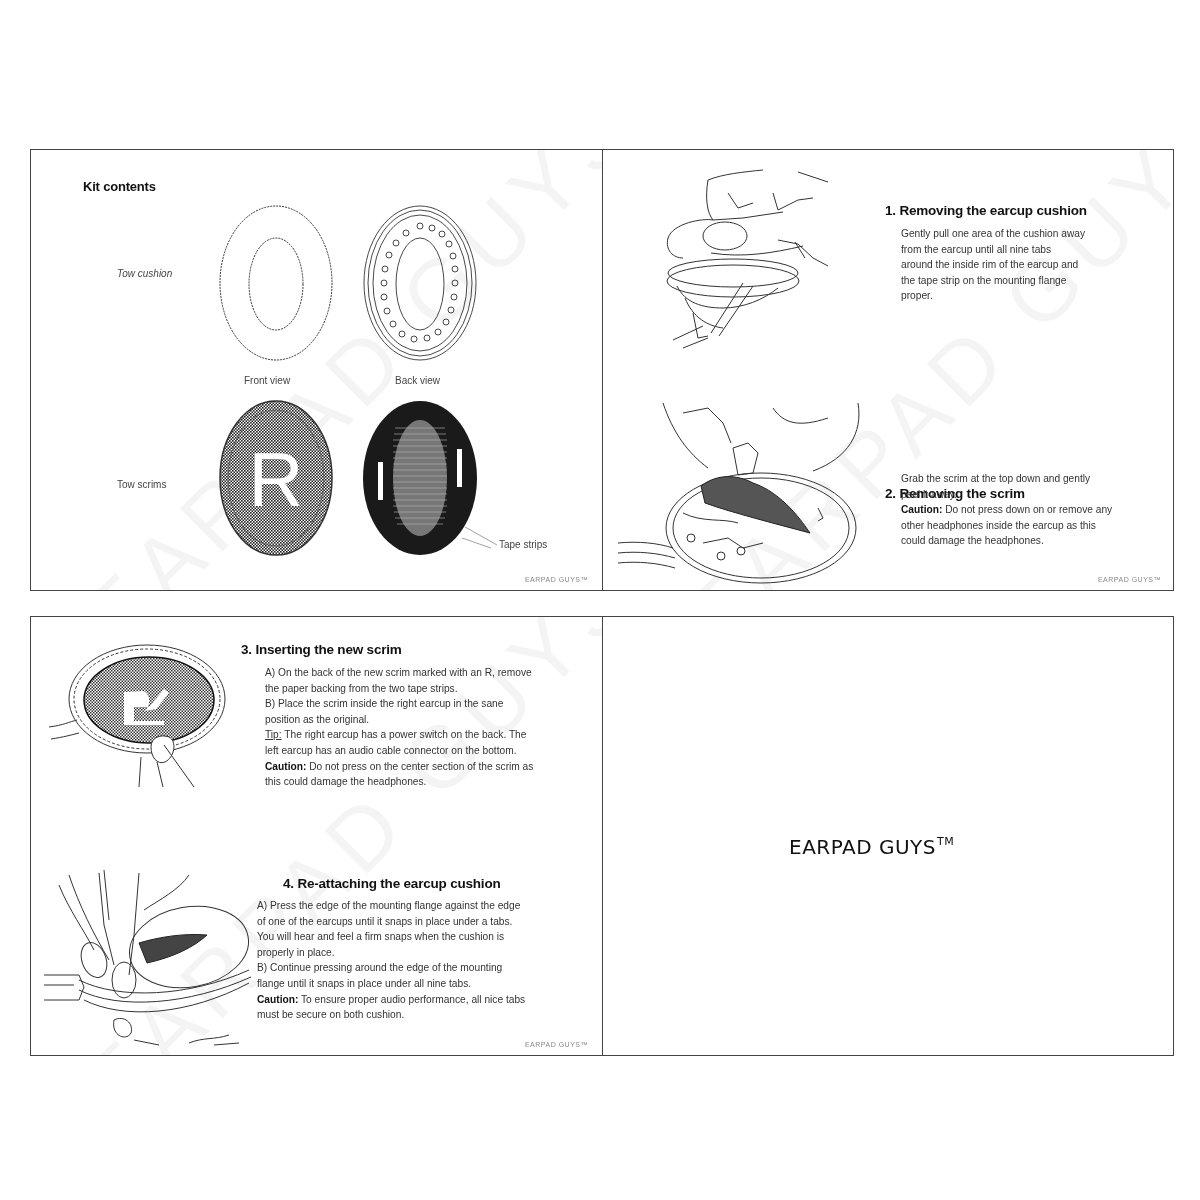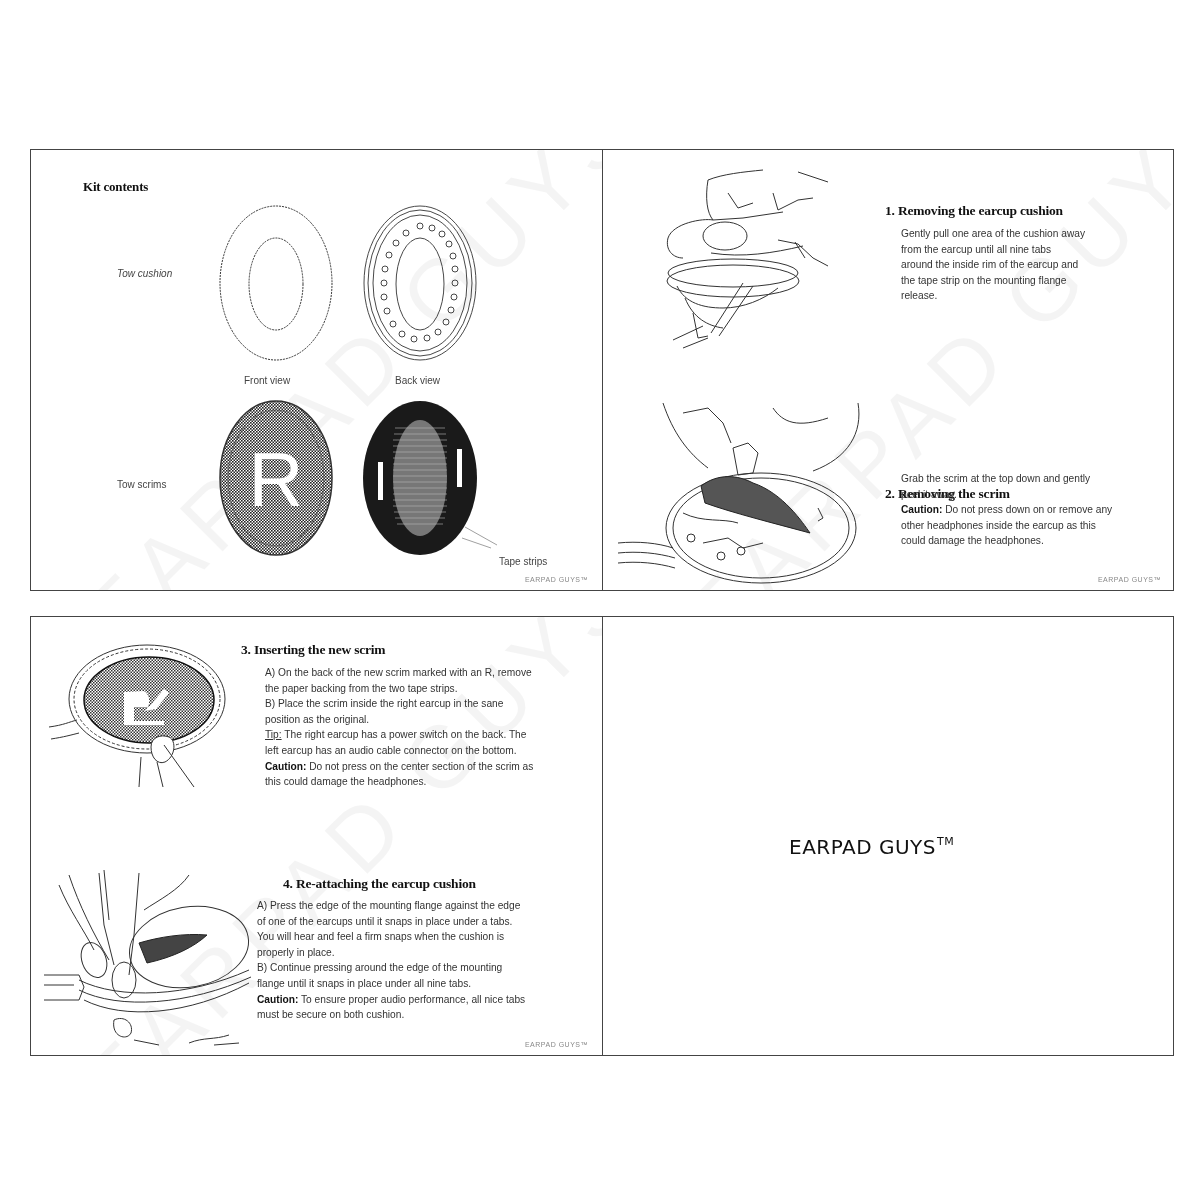--- a/index.html
+++ b/index.html
@@ -6,21 +6,21 @@
     body { width: 1200px; height: 1200px; position: relative; overflow: hidden;
            font-family: "DejaVu Sans", sans-serif; color: #111; }
     .sheet { position: absolute; border: 1.5px solid #444; background: #fff; box-sizing: border-box; }
     .panel { position: absolute; top: 0; bottom: 0; overflow: hidden; }
     .divider { position: absolute; top: 0; bottom: 0; width: 0; border-left: 1.5px solid #444; }
     .watermark { position: absolute; font-family: "Liberation Sans", sans-serif; font-size: 88px;
                  color: rgba(0,0,0,0.045); transform: rotate(-45deg); transform-origin: center;
                  white-space: nowrap; letter-spacing: 10px; pointer-events: none; }
     .footer { position: absolute; right: 14px; bottom: 7px; font-size: 7px; color: #888; letter-spacing: 0.5px;
               font-family: "Liberation Sans", sans-serif; }
-    .h { position: absolute; font-family: Liberation Serif, serif; font-weight: bold; font-size: 13.5px; color: #111; letter-spacing: -0.2px; }
+    .h { position: absolute; font-family: Liberation Sans, sans-serif; font-weight: bold; font-size: 13.5px; color: #111; letter-spacing: -0.2px; }
     .body { position: absolute; font-family: Liberation Sans, sans-serif; font-size: 10.2px; line-height: 15.6px; color: #333; }
     .body p { margin: 0; }
     .b { font-weight: bold; color: #111; }
     .u { text-decoration: underline; }
     .lbl { position: absolute; font-family: "Liberation Sans", sans-serif; font-size: 10px; color: #444; }
     svg { position: absolute; overflow: visible; }
     .brand { position: absolute; font-family: "DejaVu Sans", sans-serif; font-size: 20px; color: #111; letter-spacing: 0.5px; }
     .brand sup { font-size: 11px; vertical-align: 9px; margin-left: 1px; }
   </style>
 </head>
@@ -29,21 +29,21 @@
 <div class="sheet" style="left:30px; top:149px; width:1144px; height:442px;">
 
   <div class="panel" style="left:0; width:571px;">
     <div class="watermark" style="left:-40px; top:170px;">EARPAD GUYS</div>
 
     <div class="h" style="left:52px; top:29px; font-size:13px;">Kit contents</div>
     <div class="lbl" style="left:86px; top:118px;font-style:italic;">Tow cushion</div>
     <div class="lbl" style="left:213px; top:225px;">Front view</div>
     <div class="lbl" style="left:364px; top:225px;">Back view</div>
     <div class="lbl" style="left:86px; top:329px;">Tow scrims</div>
-    <div class="lbl" style="left:468px; top:406px;">Tape strips</div>
+    <div class="lbl" style="left:468px; top:389px;">Tape strips</div>
 
     <svg width="120" height="160" style="left:186px; top:54px;">
       <ellipse cx="59" cy="79" rx="56" ry="77" fill="none" stroke="#333" stroke-width="1" stroke-dasharray="2 1"></ellipse>
       <ellipse cx="59" cy="80" rx="27" ry="46" fill="none" stroke="#333" stroke-width="1" stroke-dasharray="2 1"></ellipse>
     </svg>
 
     <svg width="120" height="160" style="left:330px; top:54px;">
       <ellipse cx="59" cy="79" rx="56" ry="77" fill="none" stroke="#333" stroke-width="0.9"></ellipse>
       <ellipse cx="59" cy="79" rx="52" ry="73" fill="none" stroke="#333" stroke-width="0.9"></ellipse>
       <ellipse cx="59" cy="79" rx="47" ry="68" fill="none" stroke="#333" stroke-width="0.9"></ellipse>
@@ -148,21 +148,21 @@
         <path d="M70 190 L95 180"></path>
       </g>
     </svg>
 
     <div class="h" style="left:282px; top:53px;">1. Removing the earcup cushion</div>
     <div class="body" style="left:298px; top:76px; width:270px;">
       <p>Gently pull one area of the cushion away</p>
       <p>from the earcup until all nine tabs</p>
       <p>around the inside rim of the earcup and</p>
       <p>the tape strip on the mounting flange</p>
-      <p>release.</p>
+      <p>proper.</p>
     </div>
 
     <svg width="260" height="200" style="left:10px; top:243px;">
       <g fill="none" stroke="#333" stroke-width="1">
         <path d="M50 10 C60 40 75 60 95 75"></path>
         <path d="M70 20 L95 15 L110 30 L118 50"></path>
         <path d="M160 15 C170 30 185 35 215 25"></path>
         <path d="M245 10 C250 40 235 65 200 78"></path>
         <path d="M120 55 L135 50 L145 60 L140 80 L125 82 Z"></path>
         <ellipse cx="148" cy="135" rx="95" ry="55"></ellipse>

